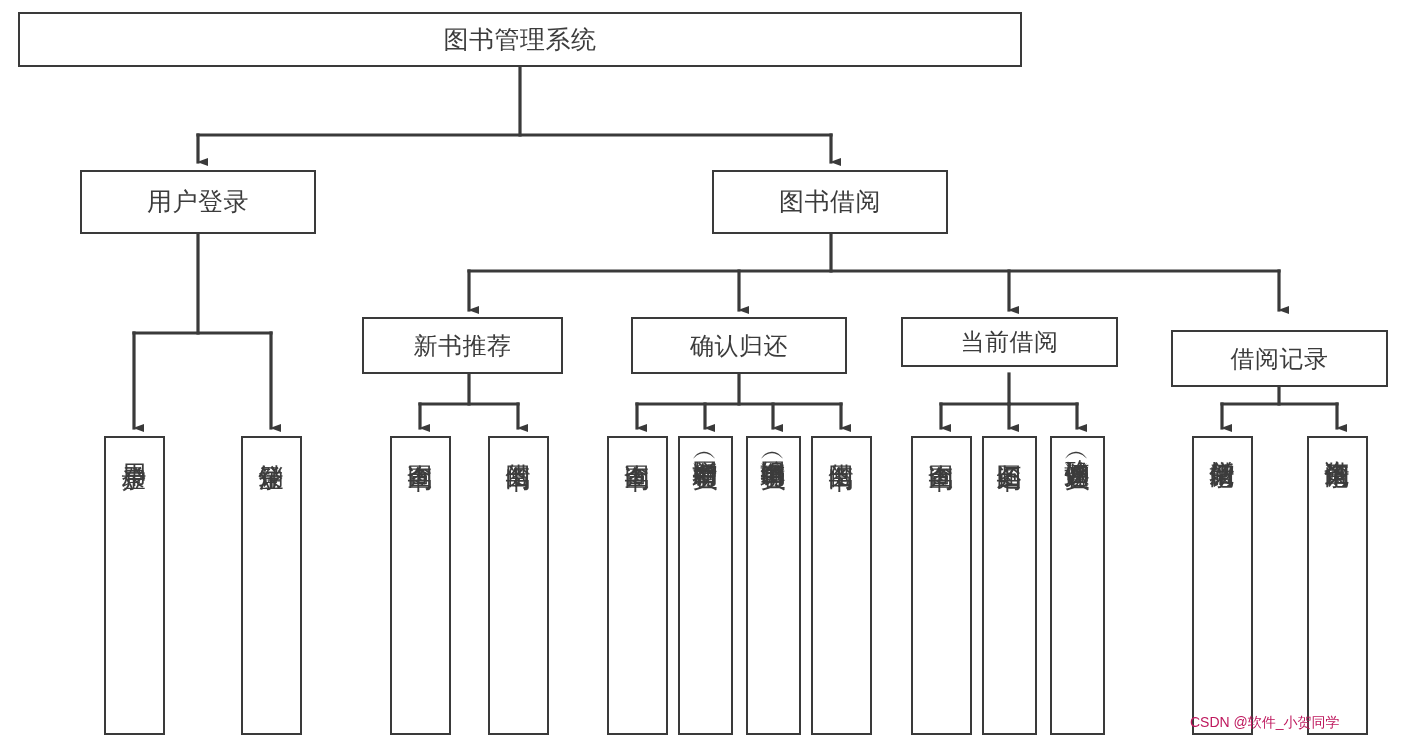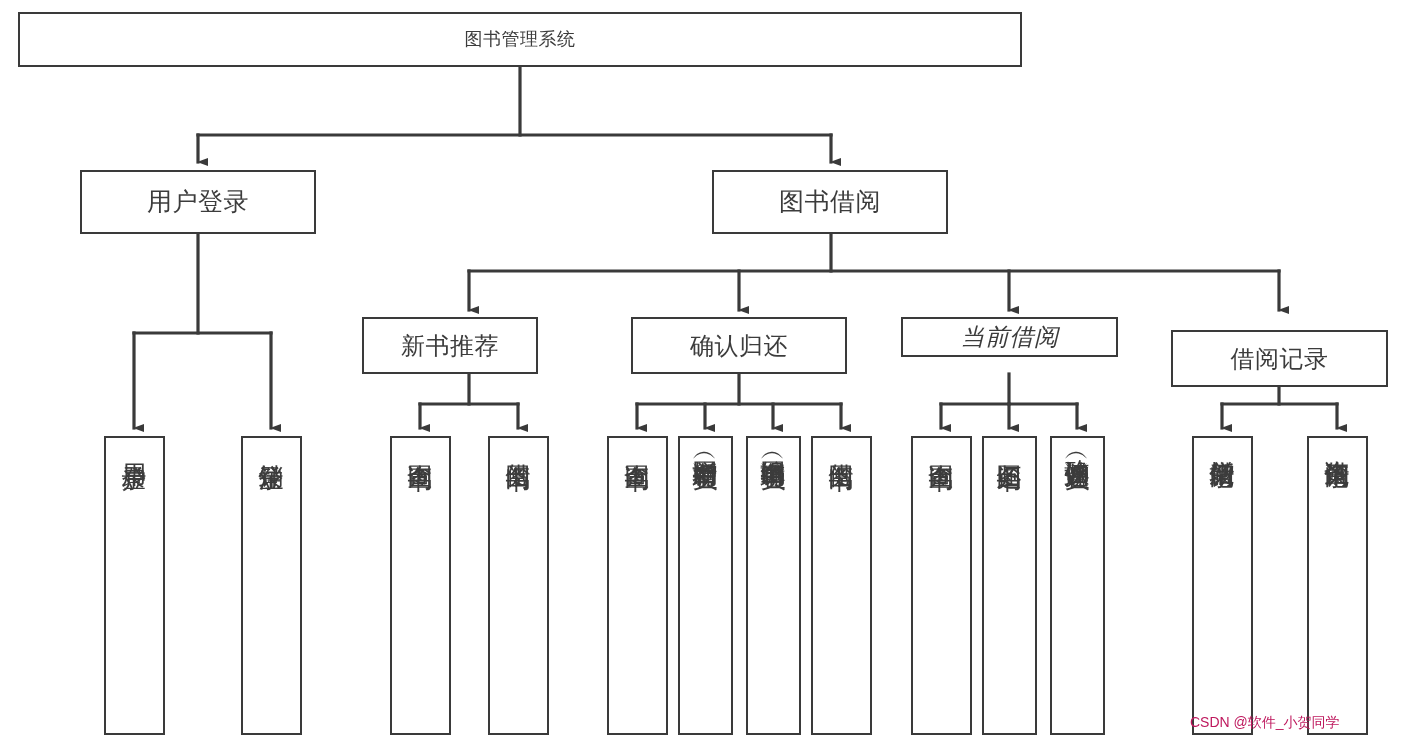--- a/index.html
+++ b/index.html
@@ -35,21 +35,21 @@
     justify-content: center;
     color: #3c3c3c;
     z-index: 2;
   }
   .node .label {
     display: block;
     text-align: center;
     line-height: 1.25;
     letter-spacing: 0.5px;
   }
-  .node.root .label { font-size: 18px; }
+  .node.root .label { font-size: 25px; }
   .node.lvl2 .label { font-size: 25px; }
   .node.lvl3 .label { font-size: 24px; }
   .node.leaf {
     align-items: flex-start;
     justify-content: center;
     padding-top: 6px;
   }
   .node.leaf .label {
     writing-mode: vertical-rl;
     text-orientation: upright;
@@ -128,27 +128,27 @@
     <span class="label">图书管理系统</span>
   </div>
 
   <div class="node lvl2" style="left:80px; top:170px; width:236px; height:64px;">
     <span class="label">用户登录</span>
   </div>
   <div class="node lvl2" style="left:712px; top:170px; width:236px; height:64px;">
     <span class="label">图书借阅</span>
   </div>
 
-  <div class="node lvl3" style="left:362px; top:317px; width:176px; height:57px;">
+  <div class="node lvl3" style="left:362px; top:317px; width:201px; height:57px;">
     <span class="label">新书推荐</span>
   </div>
   <div class="node lvl3" style="left:631px; top:317px; width:216px; height:57px;">
     <span class="label">确认归还</span>
   </div>
-  <div class="node lvl3" style="left:901px; top:317px; width:217px; height:40px;font-style:italic;">
+  <div class="node lvl3" style="left:901px; top:317px; width:217px; height:50px;">
     <span class="label">当前借阅</span>
   </div>
   <div class="node lvl3" style="left:1171px; top:317px; width:217px; height:57px;margin-top:13px;">
     <span class="label">借阅记录</span>
   </div>
 
   <div class="node leaf" style="left:104px; top:436px; width:61px; height:299px;">
     <span class="label">用户登录</span>
   </div>
   <div class="node leaf" style="left:241px; top:436px; width:61px; height:299px;">

